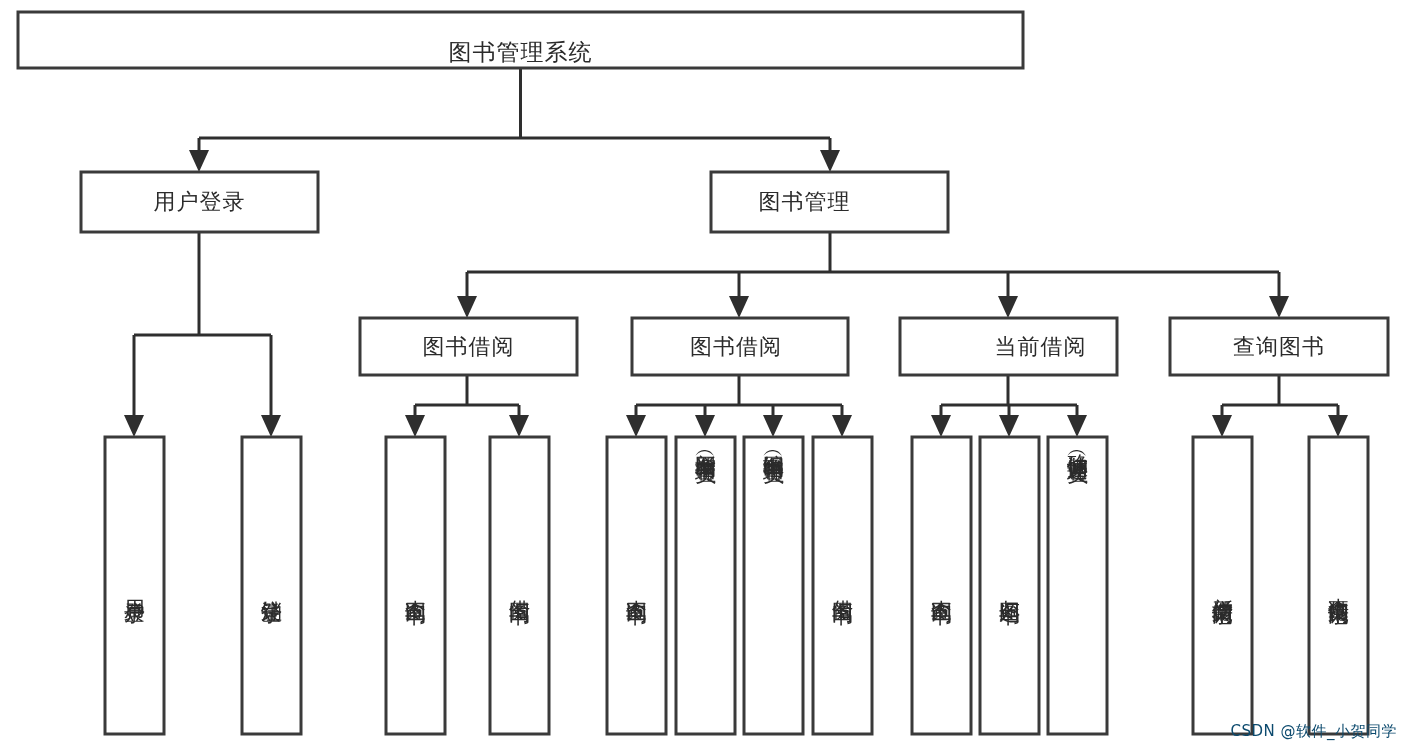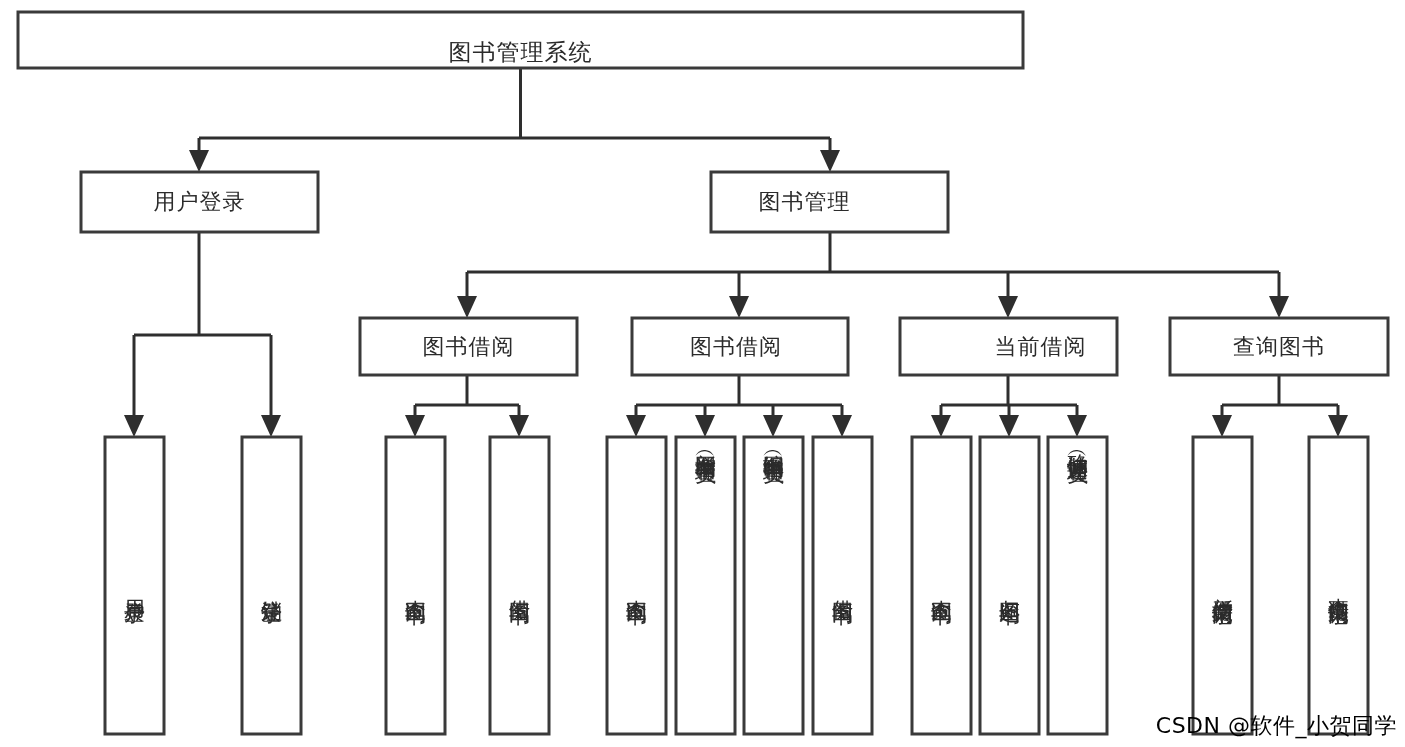--- a/index.html
+++ b/index.html
@@ -71,22 +71,22 @@
     white-space: nowrap;
   }
   .title-text {
     font-size: 23px;
   }
   #watermark {
     position: absolute;
     right: 8px;
     bottom: 6px;
     font-family: "DejaVu Sans", "Liberation Sans", sans-serif;
-    font-size: 22px;
-    color: #000000;
+    font-size: 15px;
+    color: #0c4a6e;
     letter-spacing: 0.5px;
     white-space: nowrap;
     pointer-events: none;
   }
 </style>
 </head>
 <body>
 
 <div id="diagram-root">
 

